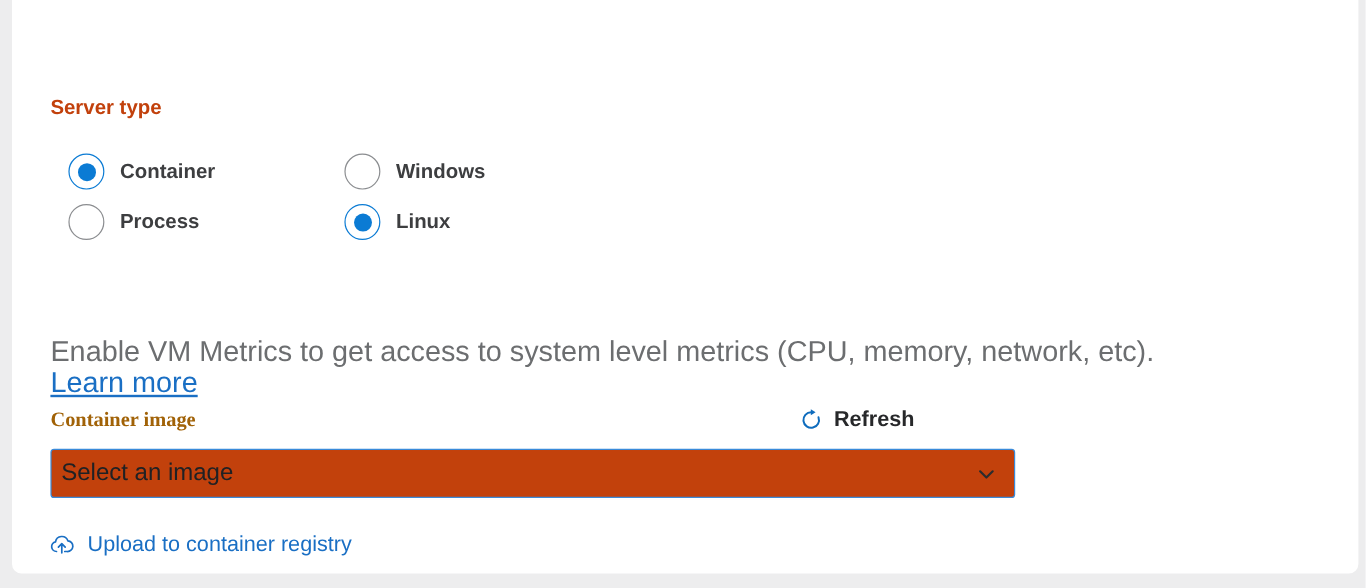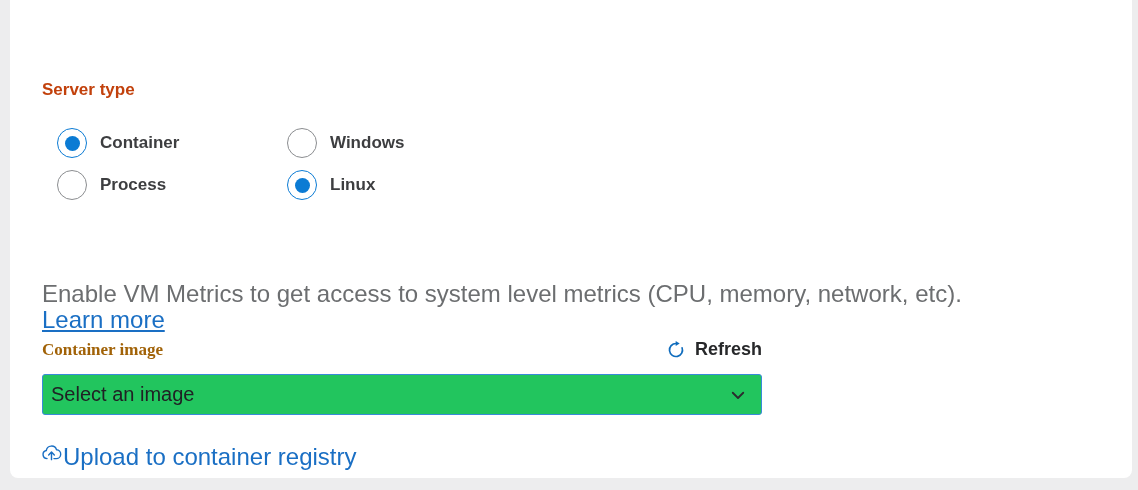--- a/index.html
+++ b/index.html
@@ -54,32 +54,32 @@
   .image-row{
     position:absolute;left:32px;top:351px;width:720px;
     display:flex;align-items:center;justify-content:space-between;
   }
   .field-label{font-size:17px;font-weight:700;color:#a16207;font-family:Liberation Serif, serif;}
   .refresh-btn{display:flex;align-items:center;gap:9px;cursor:pointer;background:none;border:none;padding:0;}
   .refresh-btn .r-icon{color:#0f6cbd;display:flex;}
   .refresh-btn .r-label{font-size:18px;font-weight:700;color:#27282a;font-family:"Liberation Sans", sans-serif;}
 
   .dropdown{
-    position:absolute;left:32px;top:386px;width:720px;height:41px;box-sizing:border-box;
-    border:1px solid #3a8ad9;border-radius:3px;background:#22c55e;
+    position:absolute;left:32px;top:386px;width:804px;height:41px;box-sizing:border-box;
+    border:1px solid #3a8ad9;border-radius:3px;background:#c2410c;
     display:flex;align-items:center;justify-content:space-between;
     padding:0 14px 0 8px;cursor:pointer;
   }
   .dropdown-value{font-size:20px;color:#202124;}
   .chevron{display:flex;color:#2b2c2e;}
 
   .upload-link{
     position:absolute;left:30px;top:455px;
-    display:flex;align-items:flex-start;cursor:pointer;
-    color:#1a6fc4;font-size:24px;text-decoration:none;
+    display:flex;align-items:center;gap:10px;cursor:pointer;
+    color:#1a6fc4;font-size:18px;text-decoration:none;
   }
   .upload-link .u-icon{display:flex;color:#1a6fc4;}
 </style>
 </head>
 <body>
 
 <div class="stage">
   <div class="panel">
 
 

